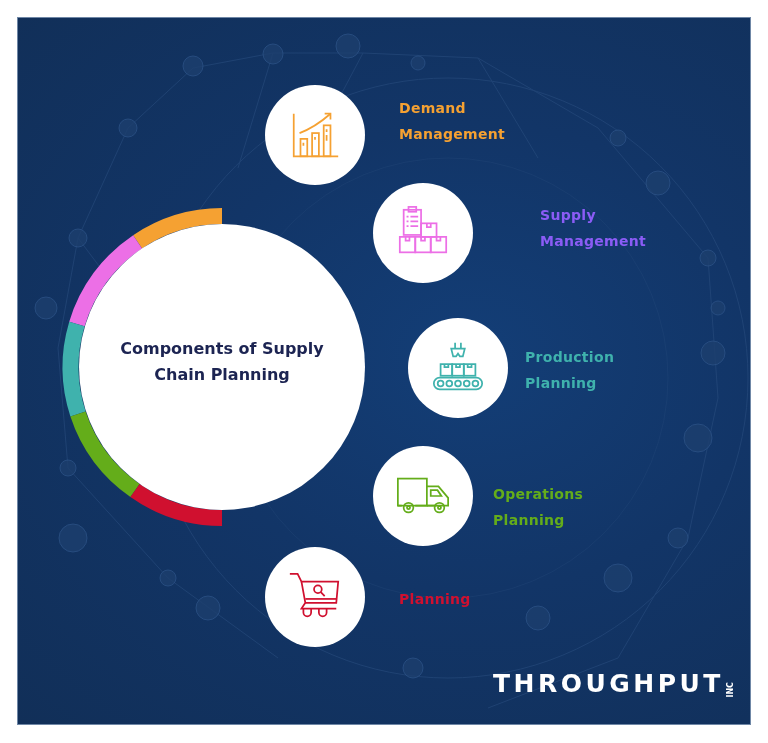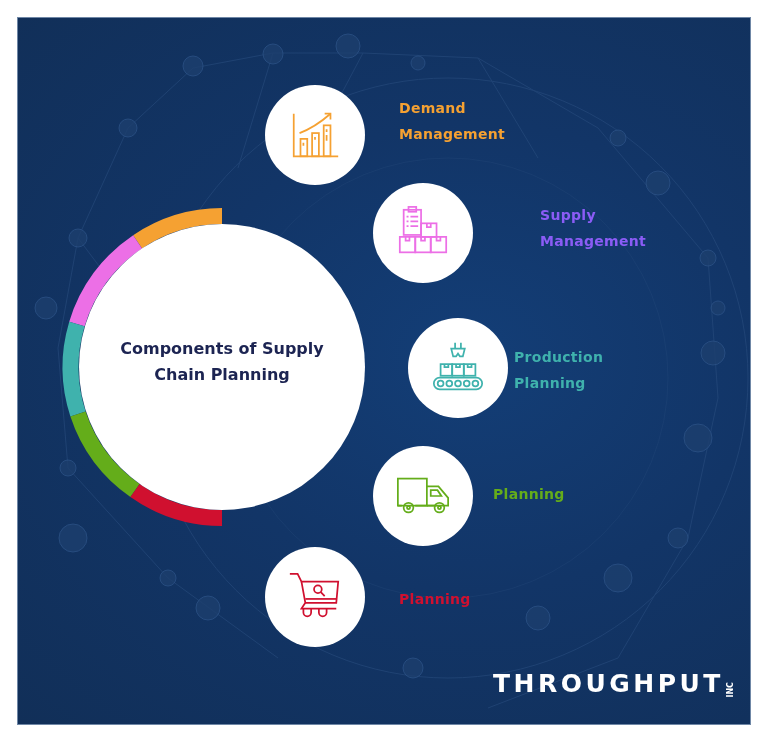--- a/index.html
+++ b/index.html
@@ -134,38 +134,39 @@
     <rect x="36" y="26" width="12" height="12"></rect>
     <path d="M16 26 v3 h4 v-3 M28 26 v3 h4 v-3 M40 26 v3 h4 v-3"></path>
     <rect x="5" y="40" width="50" height="12" rx="6"></rect>
     <circle cx="12" cy="46" r="3"></circle>
       <circle cx="21" cy="46" r="3"></circle>
       <circle cx="30" cy="46" r="3"></circle>
       <circle cx="39" cy="46" r="3"></circle>
       <circle cx="48" cy="46" r="3"></circle>
   </svg>
 </div>
-<div class="label" style="left:514px;top:344px;color:#3fb2ad;">
+<div class="label" style="left:525px;top:344px;color:#3fb2ad;">
   <div>Production</div>
   <div>Planning</div>
 </div>
 
 <div class="node" style="left:373px;top:446px;">
   <svg viewBox="0 0 60 60" fill="none" stroke="#64ad1a" stroke-width="1.8">
     <rect x="4" y="12" width="30" height="28"></rect>
     <path d="M34 20 h12 l10 12 v8 h-22"></path>
     <path d="M38 24 h7 l4 6 h-11 z"></path>
     <path d="M4 40 h4 M22 40 h22"></path>
     <circle cx="15" cy="42" r="5"></circle>
       <circle cx="15" cy="42" r="1.6"></circle>
     <circle cx="47" cy="42" r="5"></circle>
       <circle cx="47" cy="42" r="1.6"></circle>
   </svg>
 </div>
 <div class="label" style="left:493px;top:481px;color:#64ad1a;">
+  <div>Operations</div>
   <div>Planning</div>
 </div>
 
 <div class="node" style="left:265px;top:547px;">
   <svg viewBox="0 0 60 60" fill="none" stroke="#d0102f" stroke-width="1.8">
     <path d="M4 6 h8 l4 8 h38 l-2 22 h-32"></path>
     <path d="M16 14 l4 22 l-4 6 h36"></path>
     <path d="M20 32 h32"></path>
     <circle cx="33" cy="22" r="4"></circle>
     <path d="M36 25 l4 4"></path>

